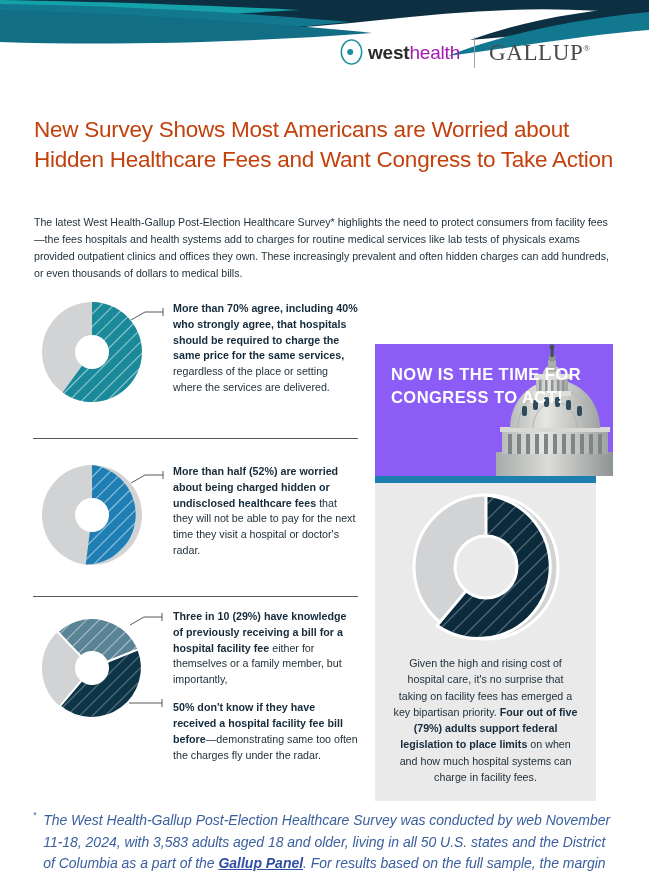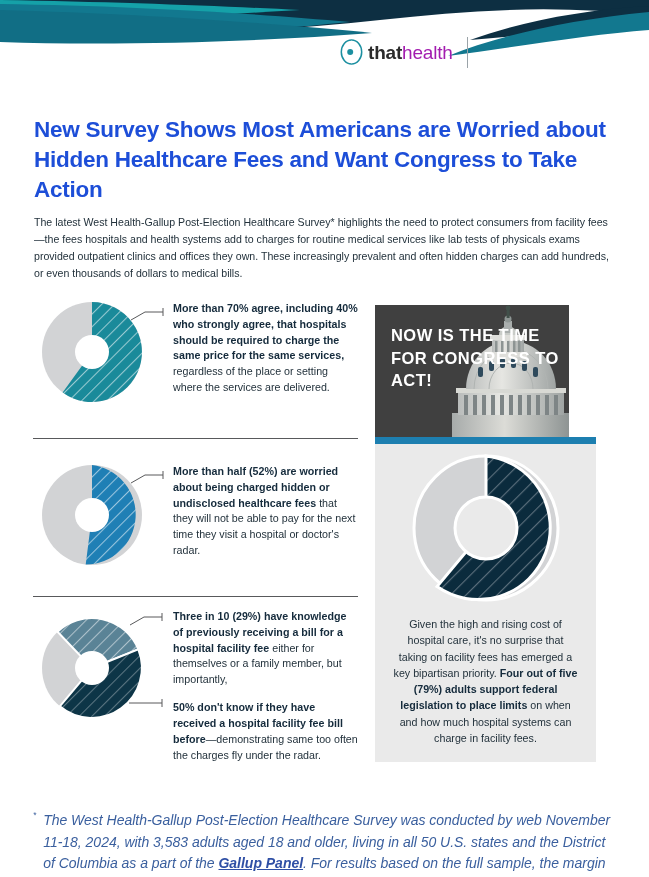--- a/index.html
+++ b/index.html
@@ -64,24 +64,24 @@
   }
   .gallup-word sup { font-size: 9px; vertical-align: super; }
 
   
   .headline {
     position: absolute;
     top: 100px;
     left: 34px;
     width: 580px;
     font-size: 22.5px;
-    font-weight: bold;
+    font-weight: normal;
     line-height: 1.33;
     letter-spacing: -0.25px;
-    color: #1d4ed8;
+    color: #c2410c;
   }
   .intro {
     position: absolute;
     top: 203px;
     left: 34px;
     width: 578px;
     font-size: 10.6px;
     line-height: 1.62;
     color: #23323c;
   }
@@ -110,24 +110,25 @@
     color: #23323c;
   }
   .stat-text b { font-weight: bold; color: #152b3c; }
   .stat-text .para2 { margin-top: 12px; }
 
   
   .right-col { position: absolute; left: 375px; top: 305px; width: 221px; }
 
   .capitol-panel {
     position: relative;
-    width: 194px;
+    width: 238px;
     height: 132px;
-    background: #404040;
+    background: #8b5cf6;
     overflow: hidden;
+    margin-top: 39px;
   }
   .capitol-art { position: absolute; right: 0; top: 0; }
   .capitol-head {
     position: absolute;
     left: 16px;
     top: 19px;
     font-size: 16.5px;
     font-weight: bold;
     line-height: 1.37;
     letter-spacing: 0.45px;
@@ -203,23 +204,24 @@
   </g>
 </svg>
 
 <div class="logo-row">
   <div class="wh-logo">
     <svg class="wh-mark" width="23" height="26" viewBox="0 0 23 26">
       <ellipse cx="11.5" cy="13" rx="10.2" ry="12" fill="none" stroke="#1b8fa0" stroke-width="1.5"></ellipse>
       <path d="M11.5 1.4 A10.2 12 0 0 1 11.5 24.6 Z" fill="#ffffff"></path>
       <circle cx="10.2" cy="13" r="3" fill="#1b8fa0"></circle>
     </svg>
-    <div class="wh-word"><span class="b">that</span><span class="n">health</span></div>
+    <div class="wh-word"><span class="b">west</span><span class="n">health</span></div>
   </div>
   <div class="logo-divider"></div>
+  <div class="gallup-word"><span>GALLUP</span><sup>®</sup></div>
 </div>
 
 <h1 class="headline">New Survey Shows Most Americans are Worried about Hidden Healthcare Fees and Want Congress to Take Action</h1>
 <p class="intro">The latest West Health-Gallup Post-Election Healthcare Survey* highlights the need to protect consumers from facility fees—the fees hospitals and health systems add to charges for routine medical services like lab tests of physicals exams provided outpatient clinics and offices they own. These increasingly prevalent and often hidden charges can add hundreds, or even thousands of dollars to medical bills.</p>
 
 <div class="left-col">
 
   <div class="stat-block" style="height:148px;">
     <div class="donut-wrap" style="width:140px;padding-top:6px;">
       <svg width="118" height="112" viewBox="0 0 118 112">

